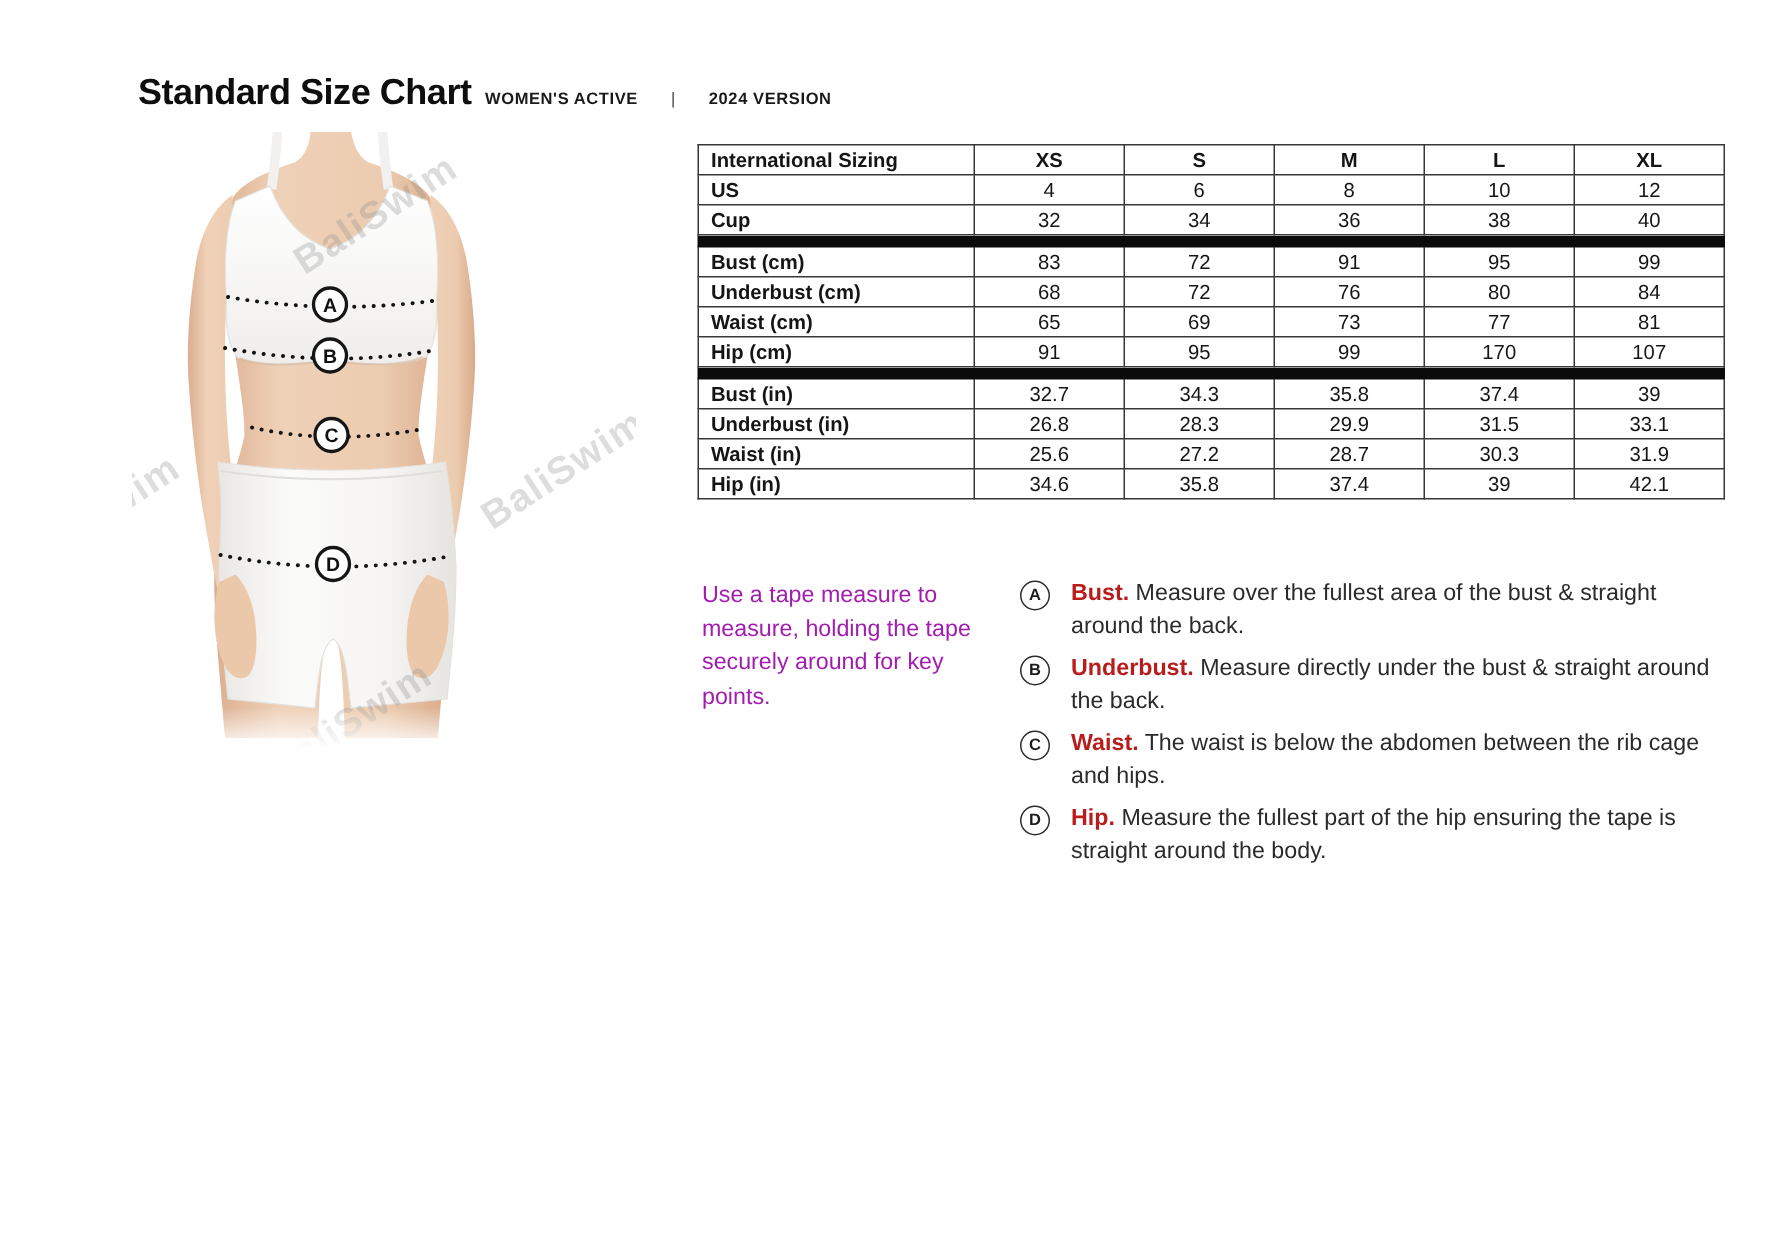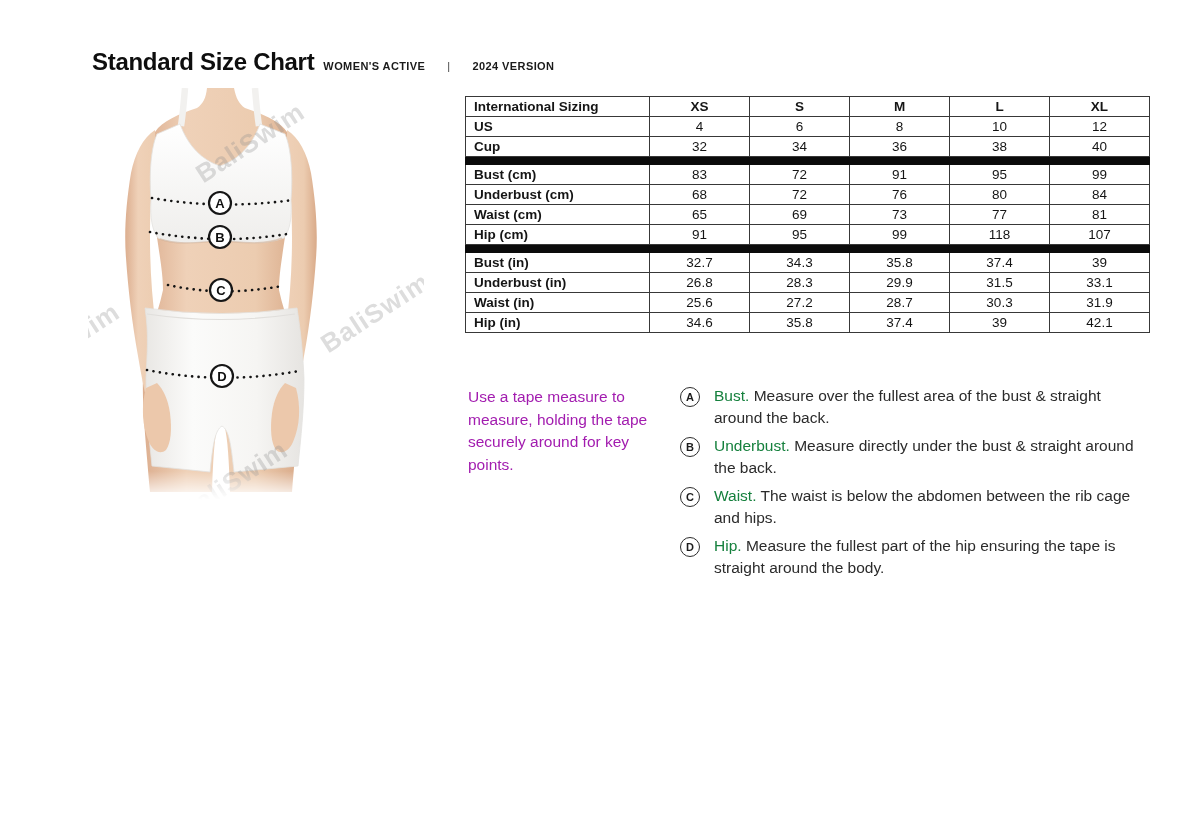--- a/index.html
+++ b/index.html
@@ -30,21 +30,21 @@
   .size-table tr.divider td { background:#0b0b0b; border:1px solid #0b0b0b; height:8px; padding:0; }
 
   
   .note { position:absolute; left:468px; top:386px; width:182px; font-size:15.5px; line-height:22.5px; color:#a21caf; }
 
   
   .legend { position:absolute; left:680px; top:385px; width:472px; display:flex; flex-direction:column; gap:6px; }
   .legend-item { display:flex; gap:14px; }
   .lcircle { flex:none; width:20px; height:20px; border:1.5px solid #2c2c2c; border-radius:50%; display:flex; align-items:center; justify-content:center; font-size:11px; font-weight:600; color:#1c1c1c; margin-top:2px; }
   .ltext { width:438px; font-size:15.5px; line-height:22px; color:#2b2b2b; }
-  .ltext b { font-weight:400; color:#15803d; }
+  .ltext b { font-weight:700; color:#b91c1c; }
 </style>
 </head>
 <body>
 
 <div class="page">
 
   <div class="header">
     <div class="title">Standard Size Chart</div>
     <div class="subtitle">
       <span>WOMEN'S ACTIVE</span>
@@ -202,21 +202,21 @@
       <td class="val">69</td>
       <td class="val">73</td>
       <td class="val">77</td>
       <td class="val">81</td>
     </tr>
     <tr>
       <th class="lbl">Hip (cm)</th>
       <td class="val">91</td>
       <td class="val">95</td>
       <td class="val">99</td>
-      <td class="val">118</td>
+      <td class="val">170</td>
       <td class="val">107</td>
     </tr>
     <tr class="divider">
           <td colspan="6"></td>
         </tr>
     <tr>
       <th class="lbl">Bust (in)</th>
       <td class="val">32.7</td>
       <td class="val">34.3</td>
       <td class="val">35.8</td>

